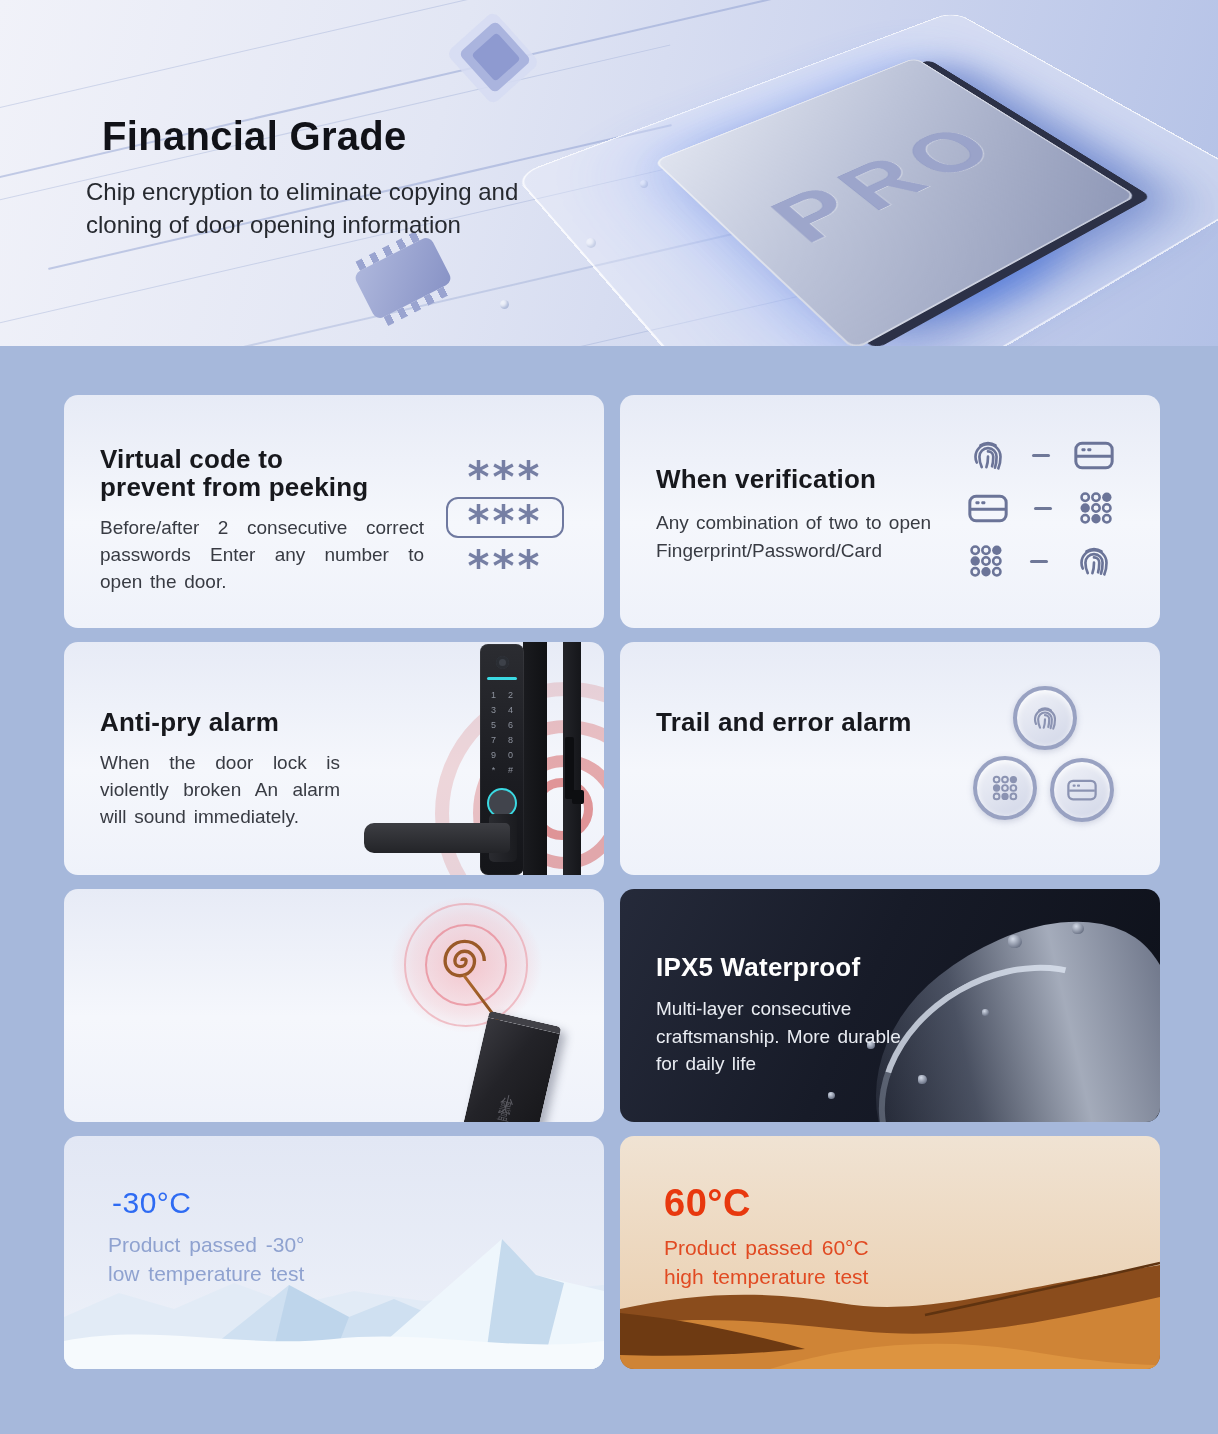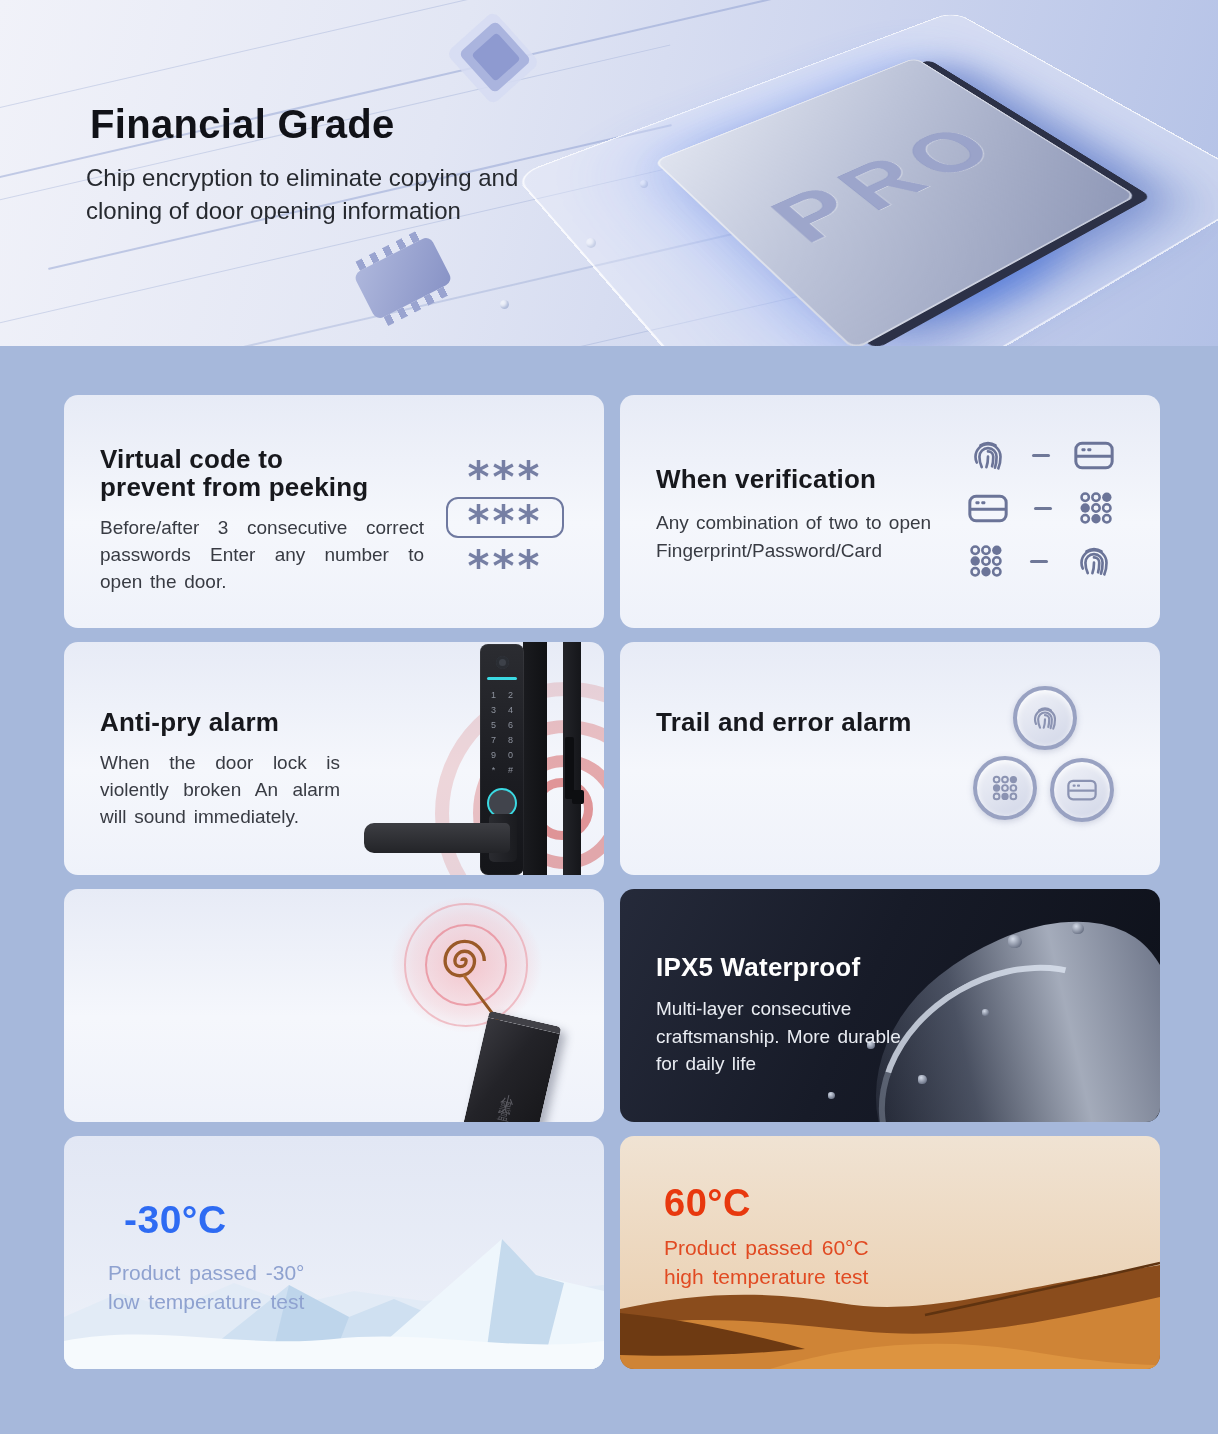--- a/index.html
+++ b/index.html
@@ -30,21 +30,21 @@
        filter:blur(10px);transform:perspective(1100px) rotateX(54deg) rotateZ(-38deg) translate(16px,26px);}
   .chip{position:absolute;left:160px;top:6px;width:344px;height:344px;border-radius:12px;
        background:linear-gradient(145deg,#e0e4ef 0%,#bcc3d8 42%,#8f98b7 100%);
        box-shadow:12px 12px 0 -2px #2c3147, 28px 30px 60px rgba(40,70,160,.45), 0 0 90px 14px rgba(70,120,255,.30),
                   inset 0 0 0 2px rgba(255,255,255,.45);
        transform:perspective(1100px) rotateX(54deg) rotateZ(-38deg);
        display:flex;align-items:center;justify-content:center;}
   .chip-label{font-size:100px;font-weight:700;letter-spacing:12px;color:rgba(142,152,196,.8);
        text-shadow:1px 1px 0 rgba(255,255,255,.35);}
   .hero-text{position:absolute;left:86px;top:98px;z-index:6;}
-  .hero-title{margin:4px;font-size:40px;font-weight:700;color:#111218;letter-spacing:.3px;}
+  .hero-title{margin:16px;font-size:40px;font-weight:700;color:#111218;letter-spacing:.3px;}
   .hero-sub{margin:14px 0 0 0;font-size:24px;line-height:33px;color:#26292f;}
 
   
   .card{position:absolute;width:540px;height:233px;border-radius:14px;overflow:hidden;
         background:linear-gradient(180deg,#e7ebf6 0%,#f5f7fc 55%,#eff2fa 100%);}
   .content{position:absolute;left:36px;}
   .card-title{margin:0;font-size:26px;line-height:28px;font-weight:700;color:#17181d;letter-spacing:.2px;}
   .body-text{margin:14px 0 0 0;font-size:19px;line-height:1.42;color:#383b43;text-align:justify;word-spacing:2.5px;}
   .body-line{font-size:19px;line-height:27.5px;color:#383b43;word-spacing:2px;}
 
@@ -114,21 +114,21 @@
   .splash-main{position:absolute;right:-34px;top:50px;width:330px;height:250px;transform:rotate(-38deg);
        border-radius:45% 55% 40% 60% / 50% 45% 55% 50%;
        background:linear-gradient(115deg,rgba(60,68,88,0) 0%,rgba(128,138,160,.5) 35%,rgba(190,198,214,.85) 62%,rgba(92,100,122,.95) 100%);}
   .splash-rim{position:absolute;right:6px;top:84px;width:270px;height:210px;transform:rotate(-30deg);
        border-radius:50%;border:6px solid transparent;border-top-color:rgba(220,228,240,.8);border-left-color:rgba(180,190,208,.35);}
   .droplet{position:absolute;border-radius:42% 58% 55% 45%;
        background:radial-gradient(circle at 35% 30%,#d4dbe8,#6b7386 75%);}
 
   
   .card.cold{background:linear-gradient(180deg,#e2e7f4 0%,#edf1f9 100%);}
-  .temp-blue{margin:16px;font-size:39px;font-weight:700;color:#2e6bf3;letter-spacing:.5px;}
+  .temp-blue{margin:4px;font-size:30px;font-weight:400;color:#2e6bf3;letter-spacing:.5px;}
   .temp-body-blue{margin:10px 0 0 0;font-size:21px;line-height:29px;color:#8fa2d0;word-spacing:3px;}
   .card.hot{background:linear-gradient(180deg,#f0e3d3 0%,#ecd5ba 60%,#e9cba9 100%);}
   .temp-red{margin:0;font-size:38px;font-weight:700;color:#e8380e;letter-spacing:.5px;}
   .temp-body-red{margin:8px 0 0 0;font-size:21px;line-height:29px;color:#e14a22;word-spacing:3px;}
   .scene-svg{position:absolute;left:0;bottom:0;width:540px;display:block;}
 </style>
 </head>
 <body>
 
 <svg width="0" height="0" style="position:absolute" aria-hidden="true">
@@ -205,21 +205,21 @@
       </p>
     </div>
   </section>
 
   <section class="card" style="left:64px;top:395px;">
     <div class="content" style="top:50px;">
       <h2 class="card-title">
         <span>Virtual code to</span><br>
         <span>prevent from peeking</span>
       </h2>
-      <p class="body-text" style="width:324px;">Before/after 3 consecutive correct passwords Enter any number to open the door.</p>
+      <p class="body-text" style="width:324px;">Before/after 2 consecutive correct passwords Enter any number to open the door.</p>
     </div>
     <div class="ast-wrap">
       <div class="ast-row"><span>***</span></div>
       <div class="ast-row ast-box"><span>***</span></div>
       <div class="ast-row"><span>***</span></div>
     </div>
   </section>
 
   <section class="card" style="left:620px;top:395px;">
     <div class="content" style="top:70px;">

